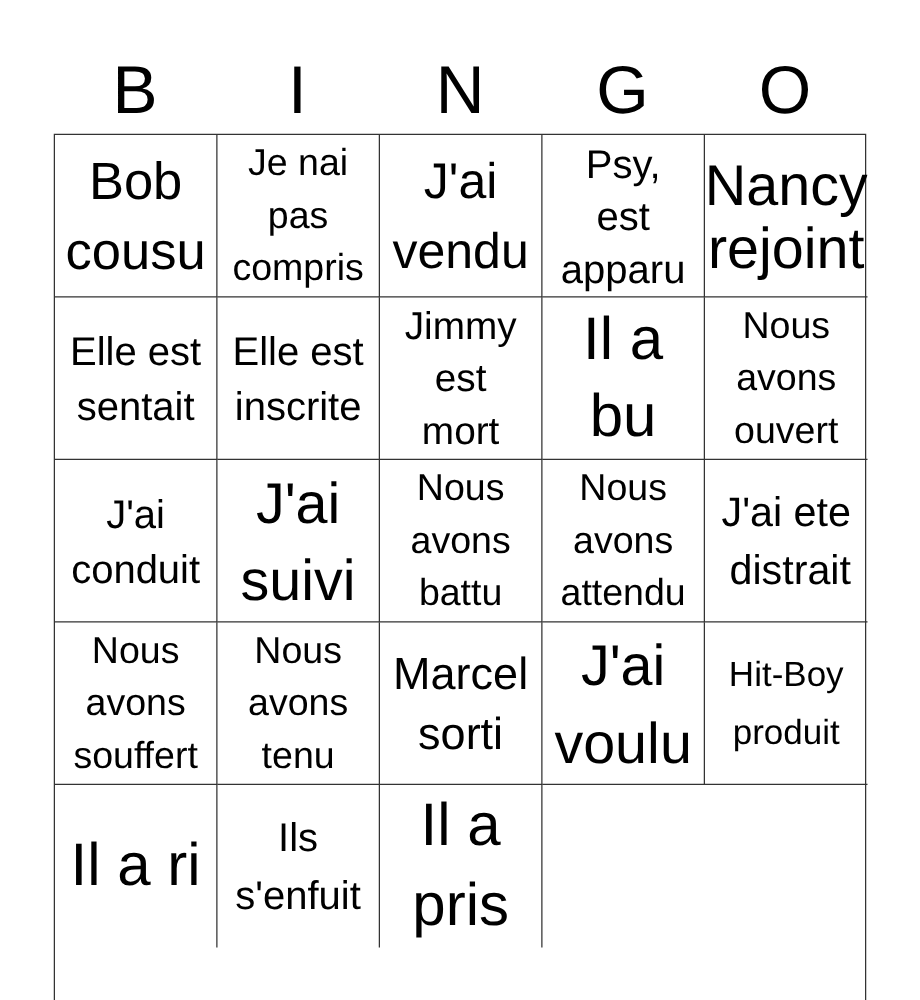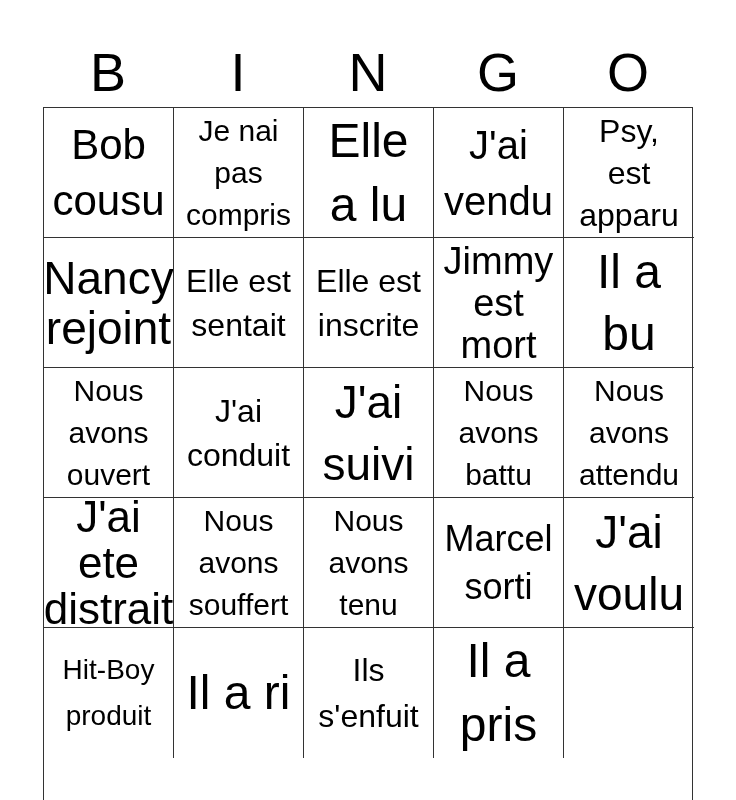--- a/index.html
+++ b/index.html
@@ -27,52 +27,50 @@
   <span>G</span>
   <span>O</span>
 </div>
 
 <div class="grid">
   <div class="cell"><span style="font-size: 42px; line-height: 56px;">Bob
 cousu</span></div>
   <div class="cell"><span style="font-size: 30px; line-height: 42px;">Je nai
 pas
 compris</span></div>
-  <div class="cell"><span style="font-size: 48px; line-height: 64px;">Elle
-a lu</span></div>
   <div class="cell"><span style="font-size: 40px; line-height: 56px;">J'ai
 vendu</span></div>
   <div class="cell"><span style="font-size: 32px; line-height: 42px;">Psy,
 est
 apparu</span></div>
   <div class="cell"><span style="font-size: 46px; line-height: 50px;">Nancy
 rejoint</span></div>
   <div class="cell"><span style="font-size: 32px; line-height: 44px;">Elle est
 sentait</span></div>
   <div class="cell"><span style="font-size: 32px; line-height: 44px;">Elle est
 inscrite</span></div>
-  <div class="cell"><span style="font-size: 38px; line-height: 42px;">Jimmy
+  <div class="cell"><span style="font-size: 31px; line-height: 42px;">Jimmy
 est
 mort</span></div>
   <div class="cell"><span style="font-size: 48px; line-height: 62px;">Il a
 bu</span></div>
   <div class="cell"><span style="font-size: 30px; line-height: 42px;">Nous
 avons
 ouvert</span></div>
   <div class="cell"><span style="font-size: 32px; line-height: 44px;">J'ai
 conduit</span></div>
   <div class="cell"><span style="font-size: 46px; line-height: 62px;">J'ai
 suivi</span></div>
   <div class="cell"><span style="font-size: 30px; line-height: 42px;">Nous
 avons
 battu</span></div>
   <div class="cell"><span style="font-size: 30px; line-height: 42px;">Nous
 avons
 attendu</span></div>
-  <div class="cell"><span style="font-size: 44px; line-height: 46px;">J'ai ete
+  <div class="cell"><span style="font-size: 33px; line-height: 46px; text-align: right;">J'ai ete
 distrait</span></div>
   <div class="cell"><span style="font-size: 30px; line-height: 42px;">Nous
 avons
 souffert</span></div>
   <div class="cell"><span style="font-size: 30px; line-height: 42px;">Nous
 avons
 tenu</span></div>
   <div class="cell"><span style="font-size: 36px; line-height: 48px;">Marcel
 sorti</span></div>
   <div class="cell"><span style="font-size: 46px; line-height: 62px;">J'ai

